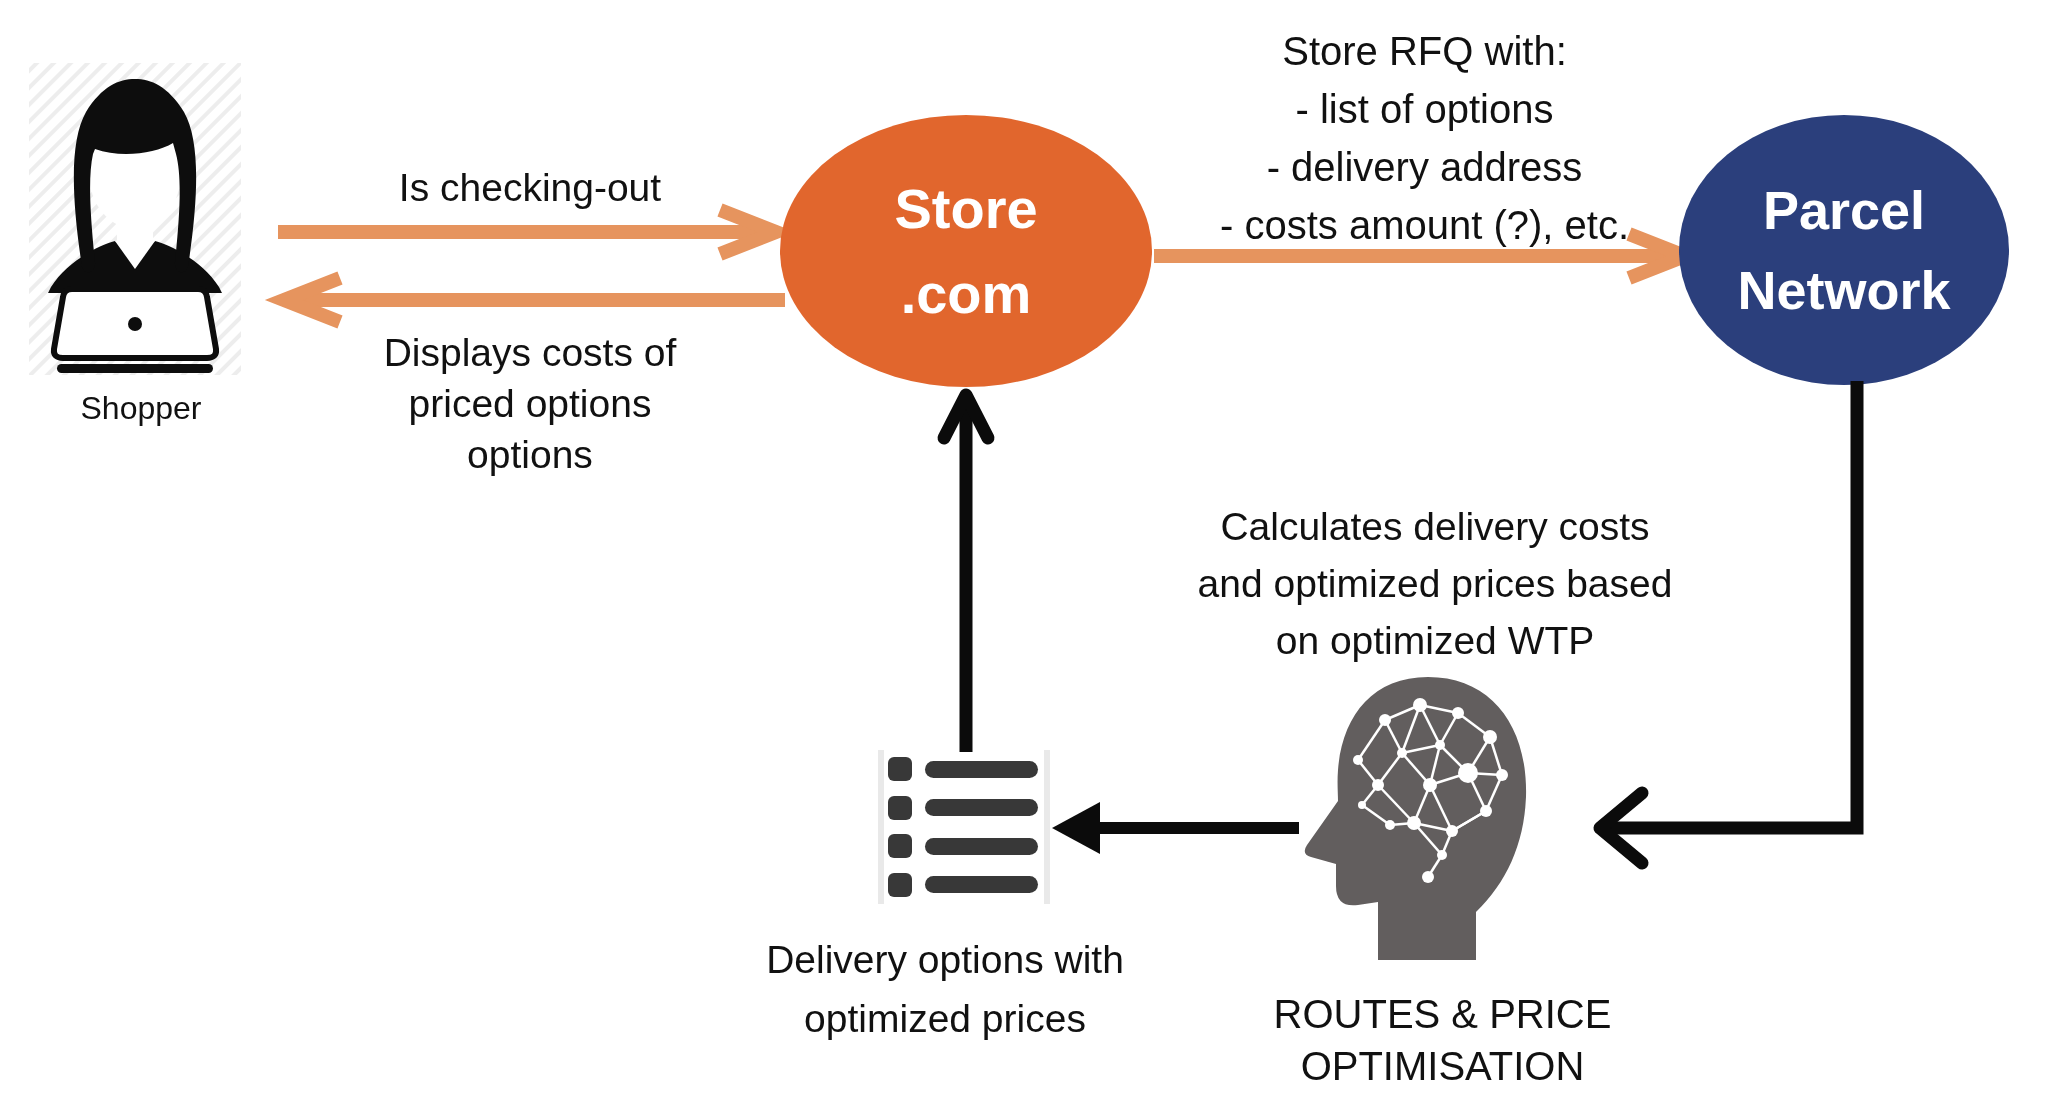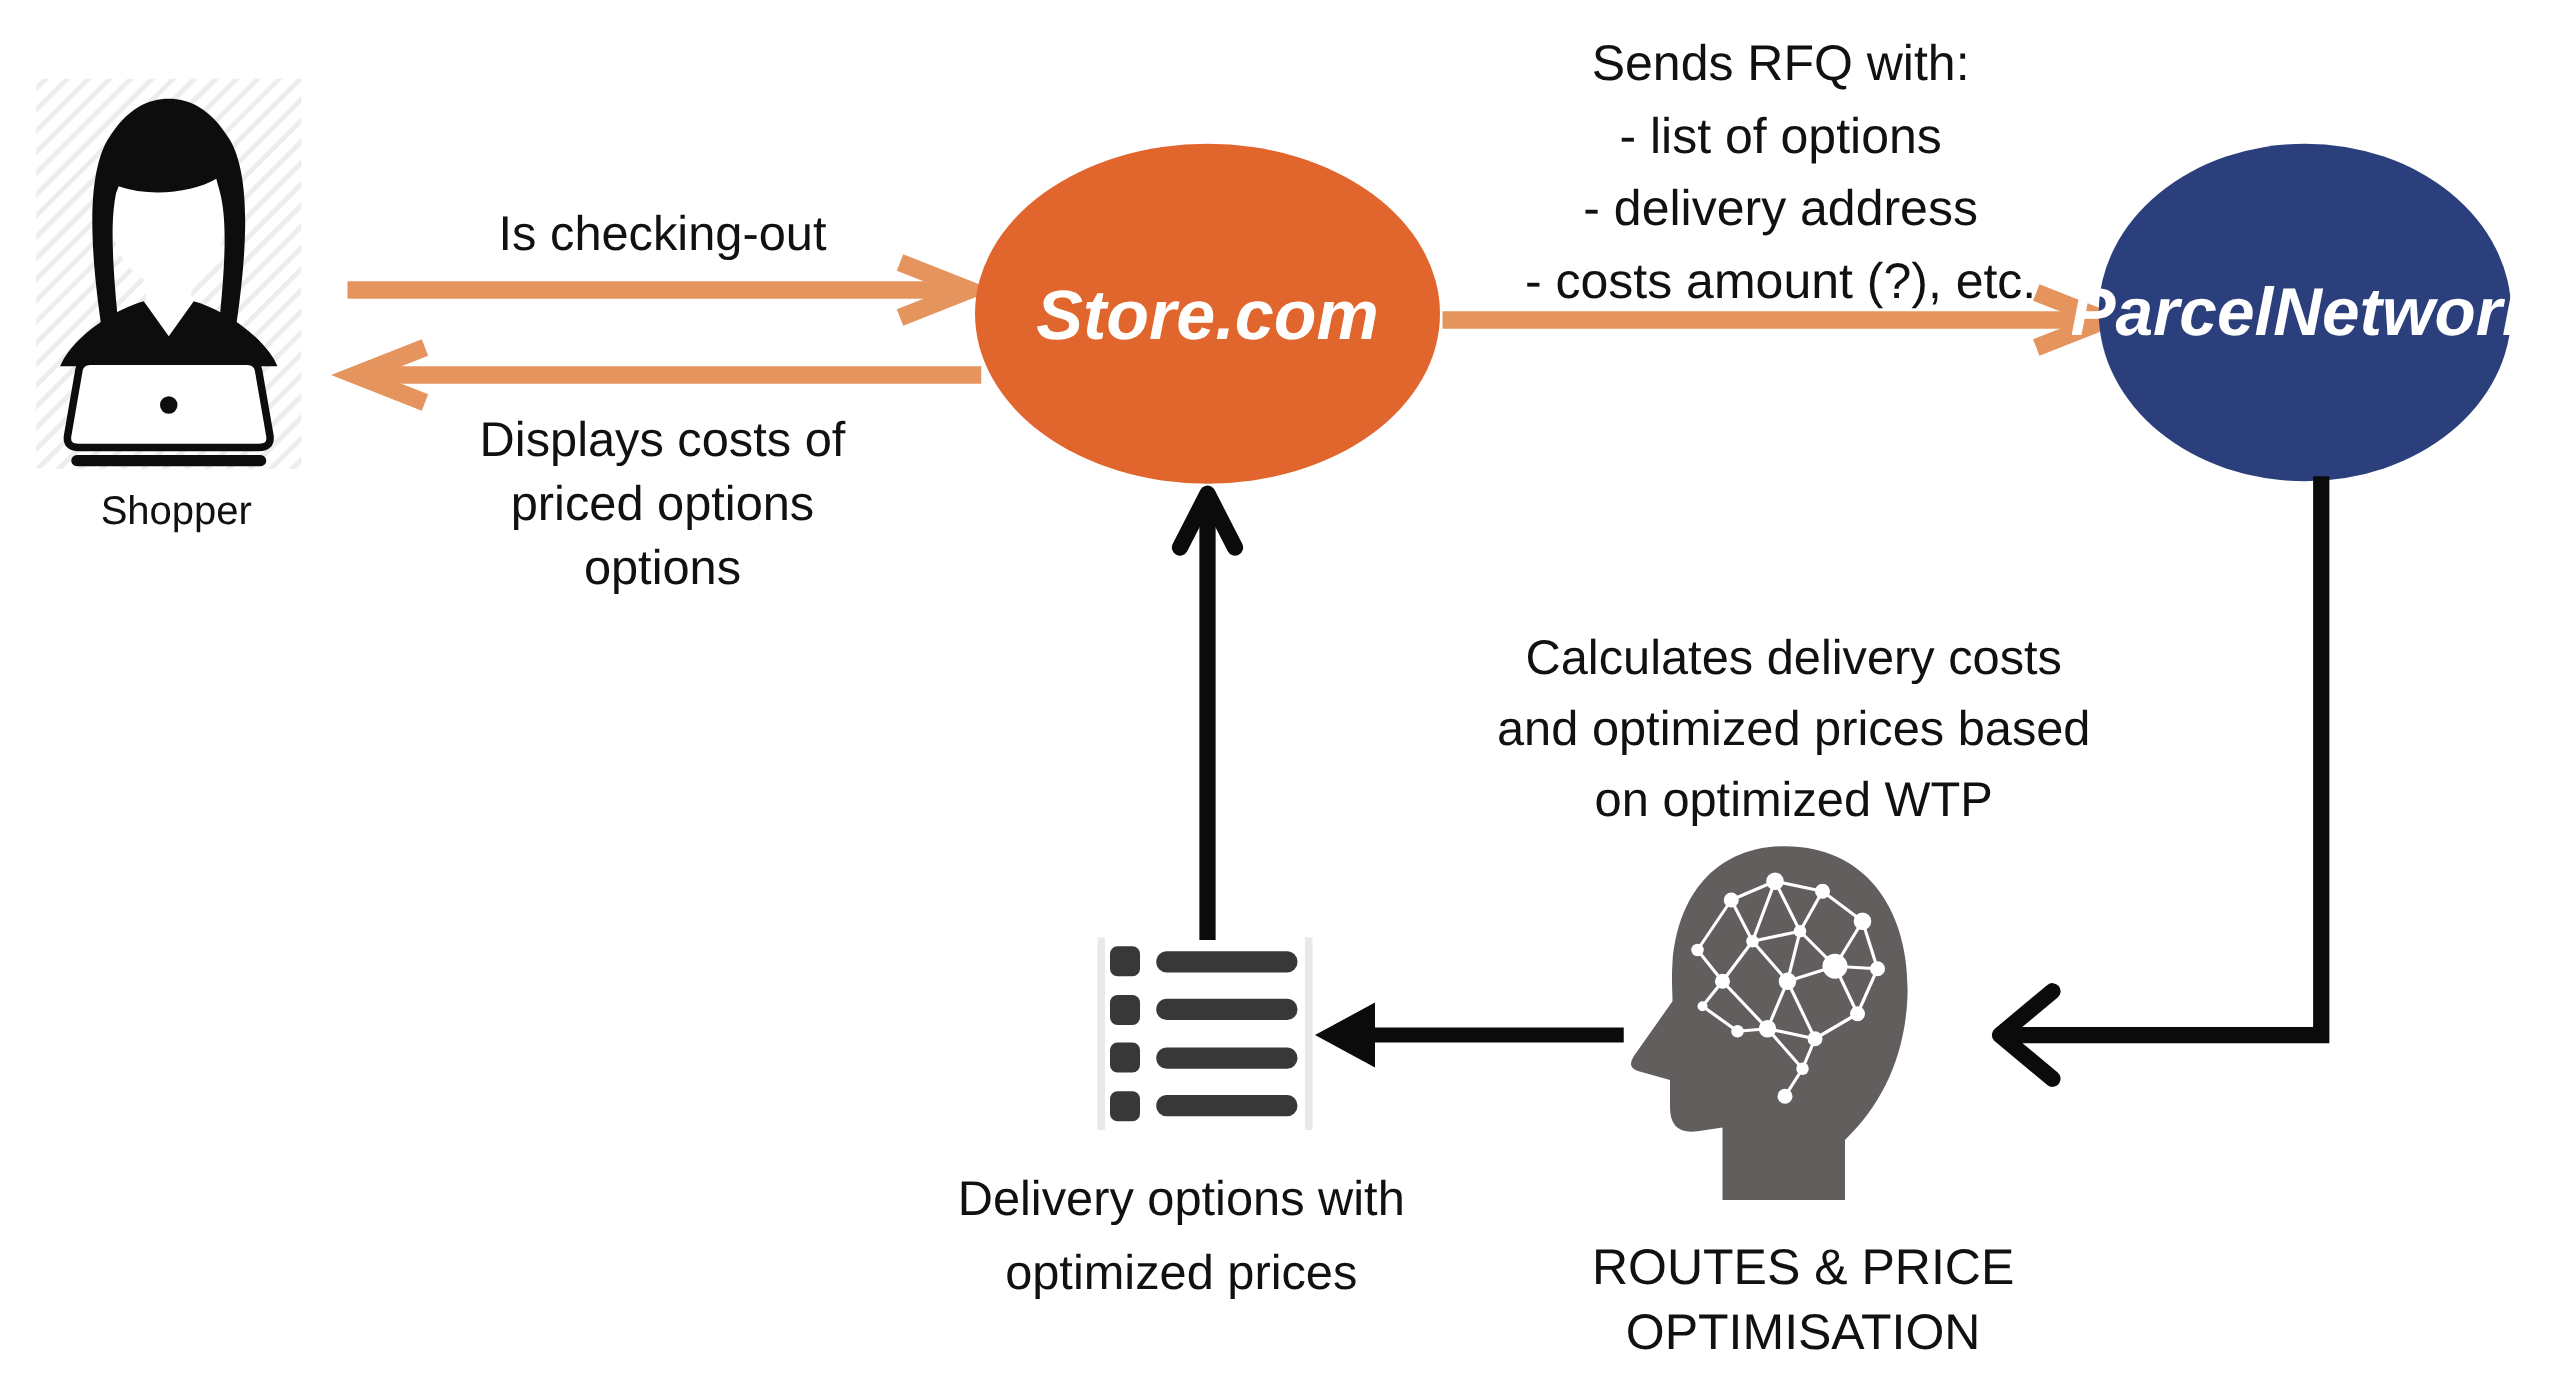--- a/index.html
+++ b/index.html
@@ -14,23 +14,23 @@
   .abs{position:absolute;}
   .label{
     text-align:center;
     font-size:39px;
     line-height:51px;
     color:var(--text-black,#111);
     white-space:nowrap;
   }
   .ellipse{
     border-radius:50%;
-    display:flex;flex-direction:row;
+    display:flex;flex-direction:column;
     align-items:center;justify-content:center;
-    color:#ffffff;font-weight:bold;text-align:center;font-style:italic;
+    color:#ffffff;font-weight:bold;text-align:center;
   }
   #store-ellipse{
     left:780px;top:115px;width:372px;height:272px;
     background:var(--store-orange,#E1662D);
     font-size:56px;line-height:85px;
   }
   #parcel-ellipse{
     left:1679px;top:115px;width:330px;height:270px;
     background:var(--network-navy,#2B3F7C);
     font-size:54px;line-height:80px;
@@ -115,21 +115,21 @@
     <div>priced options</div>
     <div>options</div>
   </div>
 
   <div class="abs ellipse" id="store-ellipse">
     <div>Store</div>
     <div>.com</div>
   </div>
 
   <div class="abs label" id="rfq-label">
-    <div>Sends RFQ with:</div>
+    <div>Store RFQ with:</div>
     <div>- list of options</div>
     <div>- delivery address</div>
     <div>- costs amount (?), etc.</div>
   </div>
 
   <svg class="abs" style="left:1148px;top:226px;" width="560" height="60" viewBox="0 0 560 60">
     <line x1="6" y1="30" x2="525" y2="30" stroke="#E6945E" stroke-width="14"></line>
     <polyline points="481,8 537,30 481,52" fill="none" stroke="#E6945E" stroke-width="14"></polyline>
   </svg>
 

